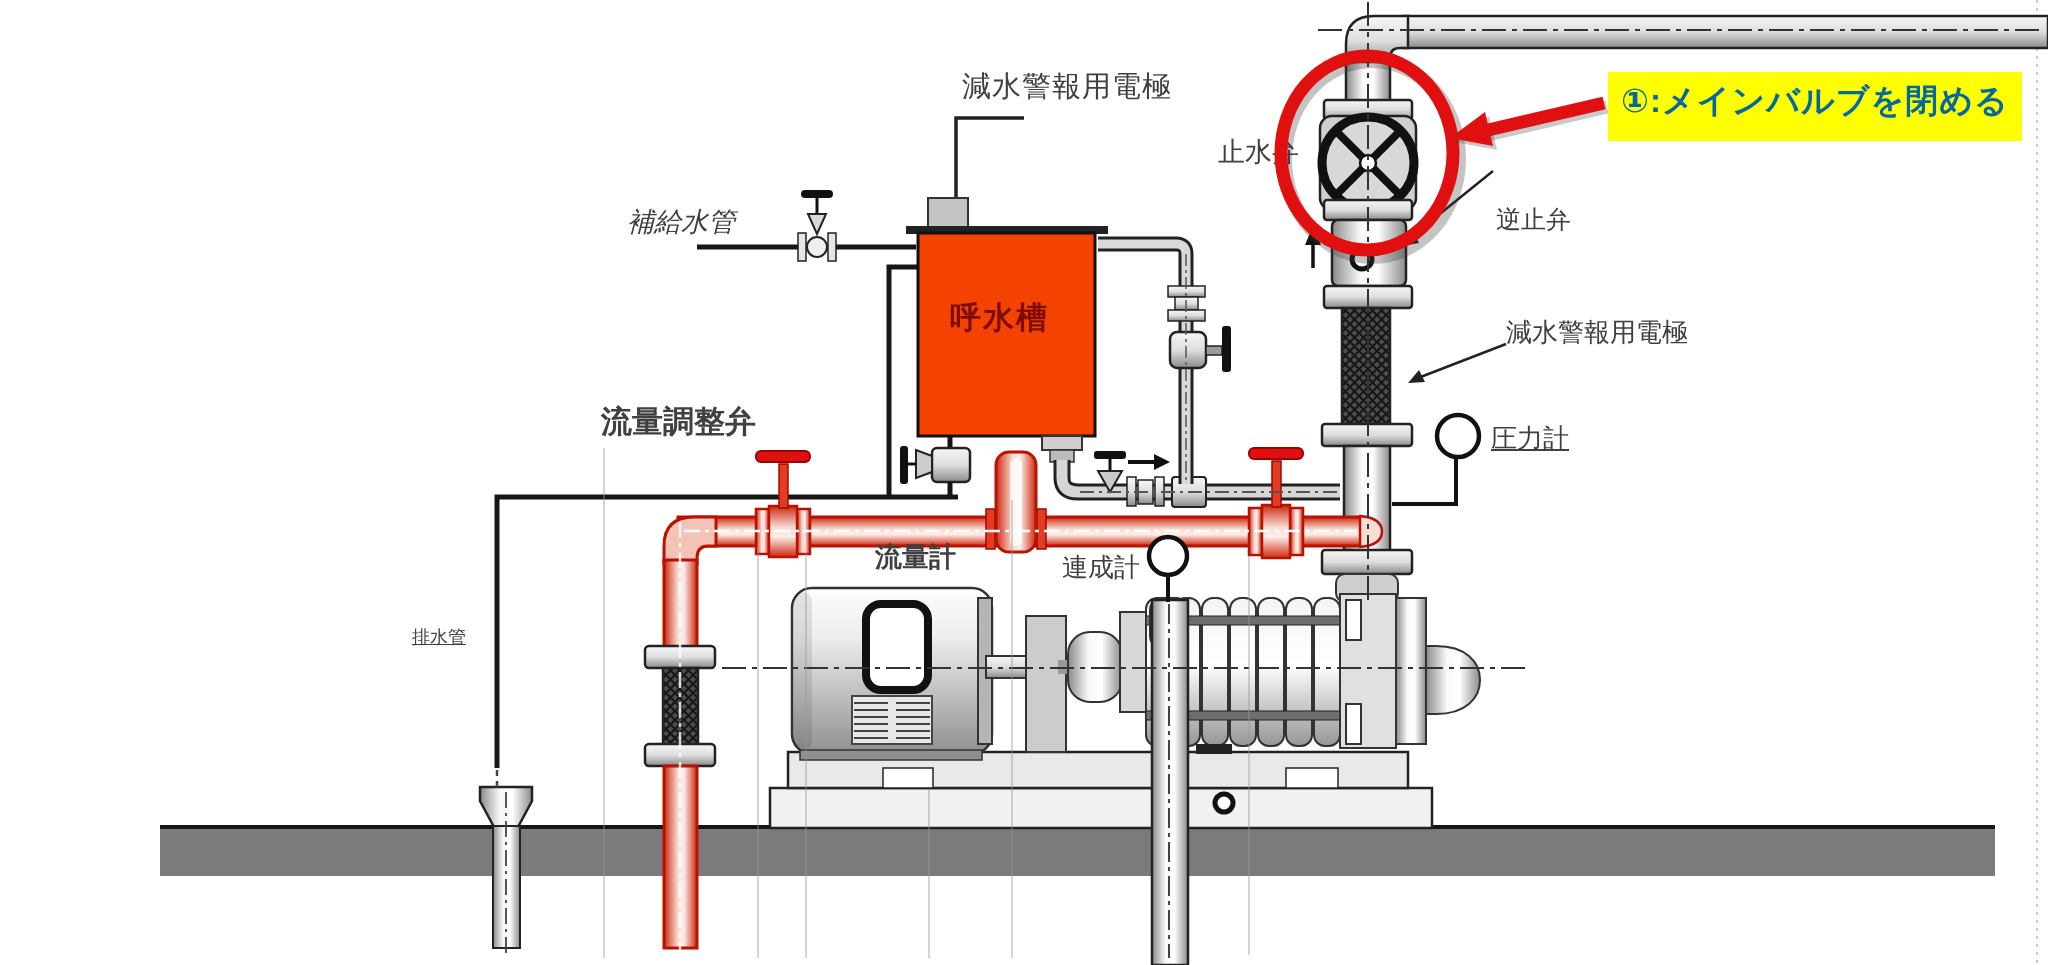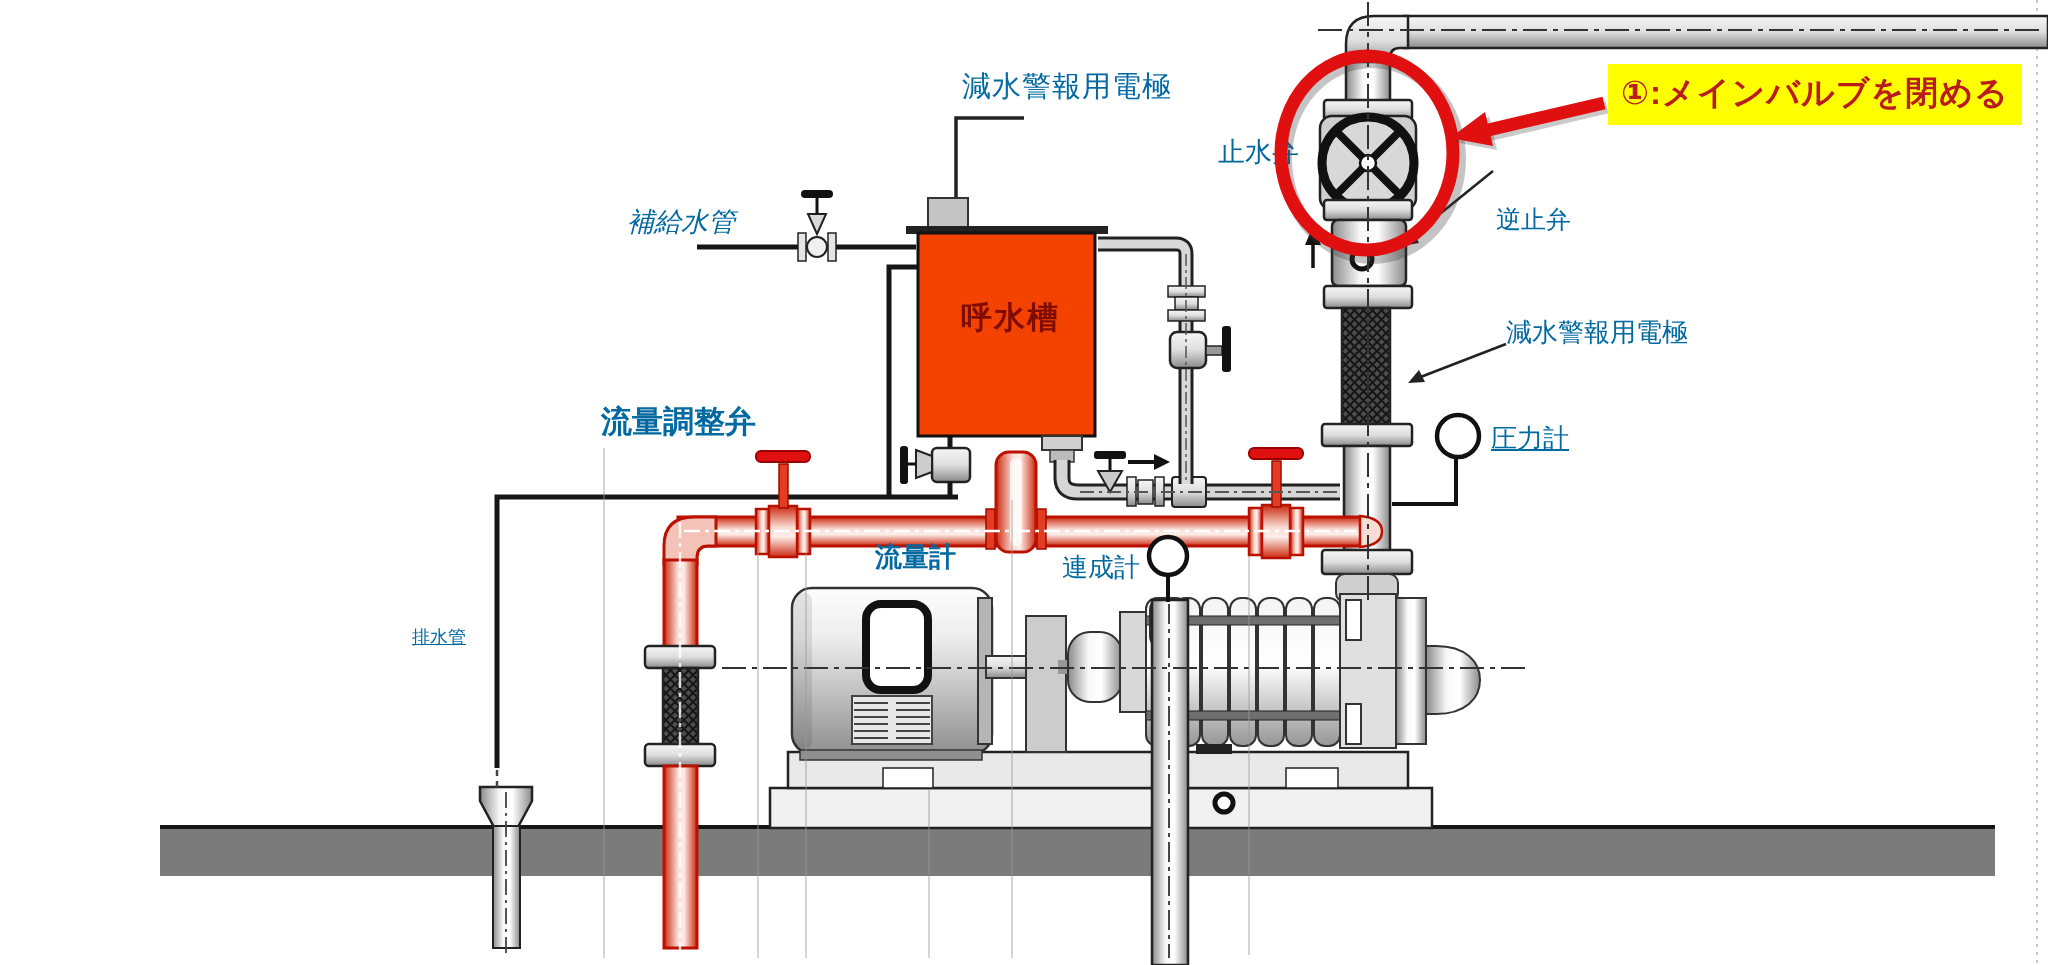--- a/index.html
+++ b/index.html
@@ -1,25 +1,25 @@
 <!DOCTYPE html>
 <html style="--tank: #f44200; --tank-text: #7e0d00; --red: #bb1100; --accent: #e01010; --hl: #ffff00; --floor: #7b7b7b;"><head>
 <meta charset="utf-8">
 <style>
   html,body{margin:0;padding:0;background:#fff;}
   .stage{position:relative;width:2048px;height:965px;background:#ffffff;overflow:hidden;
          font-family:"Liberation Sans","DejaVu Sans",sans-serif;}
   svg.base{position:absolute;left:0;top:0;z-index:1;}
   svg.overlay{position:absolute;left:0;top:0;z-index:4;pointer-events:none;}
-  .lbl{position:absolute;z-index:2;color:#0369a1;white-space:nowrap;line-height:1;}
+  .lbl{position:absolute;z-index:2;color:#404040;white-space:nowrap;line-height:1;}
   .lbl.bold{font-weight:bold;}
   .tank-text{position:absolute;z-index:2;left:918px;top:297px;width:163px;text-align:center;
-             font-size:31px;font-weight:bold;color:var(--tank-text,#7e0d00);letter-spacing:2px;margin-left:11px;}
-  .note{position:absolute;z-index:5;left:1608px;top:64px;background:var(--hl,#ffff00);
-        color:#b91c1c;font-size:33px;font-weight:600;padding:7px 13px 9px 13px;letter-spacing:1px;
+             font-size:31px;font-weight:bold;color:var(--tank-text,#7e0d00);letter-spacing:2px;}
+  .note{position:absolute;z-index:5;left:1608px;top:72px;background:var(--hl,#ffff00);
+        color:#0369a1;font-size:33px;font-weight:600;padding:7px 13px 17px 13px;letter-spacing:1px;
         white-space:nowrap;}
   
   #l-electrode{left:962px;top:72px;font-size:29px;letter-spacing:1px;}
   #l-supply{left:627px;top:209px;font-size:27px;font-style:italic;}
   #l-stop{left:1218px;top:139px;font-size:27px;}
   #l-check{left:1496px;top:162px;font-size:25px;margin-top:45px;}
   #l-flex{left:1506px;top:319px;font-size:26px;}
   #l-press{left:1491px;top:425px;font-size:26px;text-decoration:underline;}
   #l-adjust{left:601px;top:406px;font-size:31px;}
   #l-flowmeter{left:875px;top:544px;font-size:27px;}

